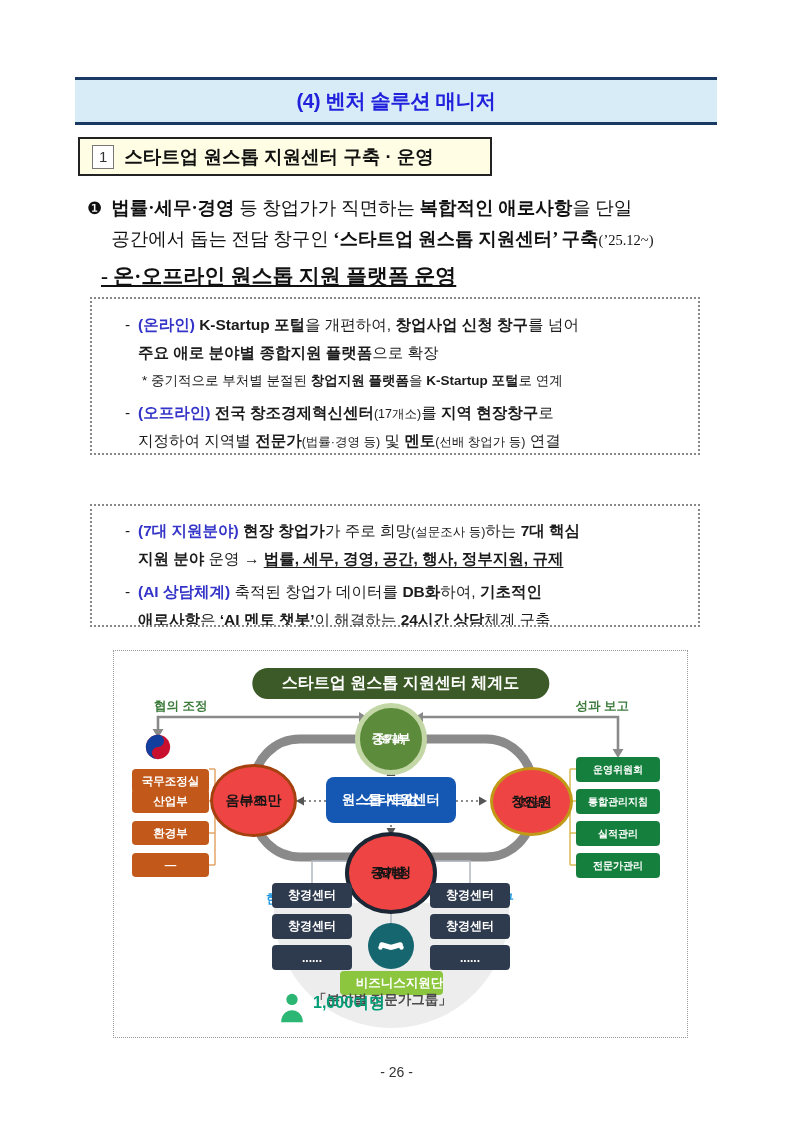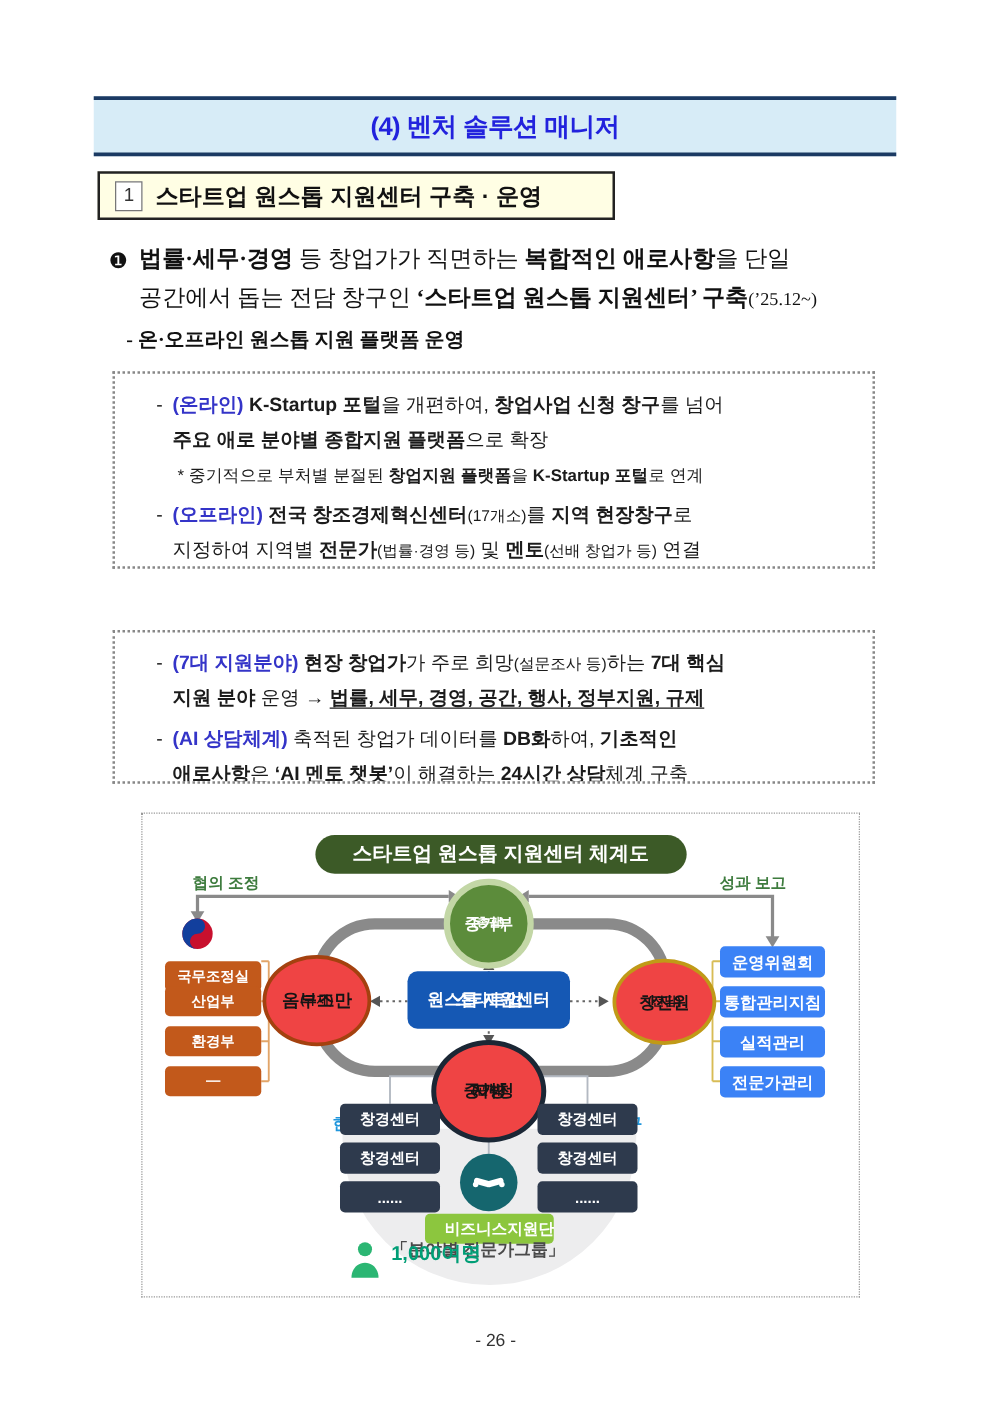--- a/index.html
+++ b/index.html
@@ -36,21 +36,21 @@
 
   
   .intro {
     position:absolute; left:87px; top:193px; width:632px;
     display:flex; gap:9px; font-size:18.5px; line-height:1.7;
   }
   .mk { font-size:17px; padding-top:2px; }
   .small { font-size:14.5px; }
 
   .bullet {
-    position:absolute; left:101px; font-weight:700; font-size:16px; white-space:nowrap;
+    position:absolute; left:101px; font-weight:700; font-size:21px; white-space:nowrap;text-decoration:underline;
   }
   .bulletA { top:262px; }
   .bulletB { top:470px; }
 
   
   .dbox {
     position:absolute; left:90px; width:610px; border:2px dotted #888;
     font-family:"Liberation Sans", sans-serif; color:#1b1b1b; overflow:hidden;
   }
   .dbox1 { top:297px; height:158px; padding:12px 16px 0; }
@@ -90,21 +90,21 @@
   }
   .flowlbl { z-index:2; color:#3E7C3E; font-weight:700; font-size:12.5px; white-space:nowrap; }
   .lblL { left:40px; top:47px; }
   .lblR { right:58px; top:47px; }
 
   .obox, .gbox, .nbox {
     z-index:2; display:flex; align-items:center; justify-content:center;
     color:#fff; font-weight:700; border-radius:4px; white-space:nowrap;
   }
   .obox { left:18px; width:77px; height:24px; background:#C2591B; font-size:11.5px; }
-  .gbox { left:462px; width:84px; height:25px; background:#3b82f6; font-size:13px; }
+  .gbox { left:462px; width:84px; height:25px; background:#15803d; font-size:10px; }
   .nbox { width:80px; height:25px; background:#2E3A4D; font-size:12px; }
 
   .circle {
     z-index:2; background:#ef4444; border-radius:50%;
     display:flex; flex-direction:column; align-items:center; justify-content:center;
     text-align:center; line-height:1.15;
   }
   .omb  { left:96px;  top:113px; width:87px; height:73px; border:3.5px solid #A4410F; }
   .kis  { left:376px; top:116px; width:83px; height:69px; border:3.5px solid #C09A17; }
   .mss  { left:241px; top:52px;  width:72px; height:72px; border:5px solid #C3D7A6; background:#5C8C3B; color:#fff; }

